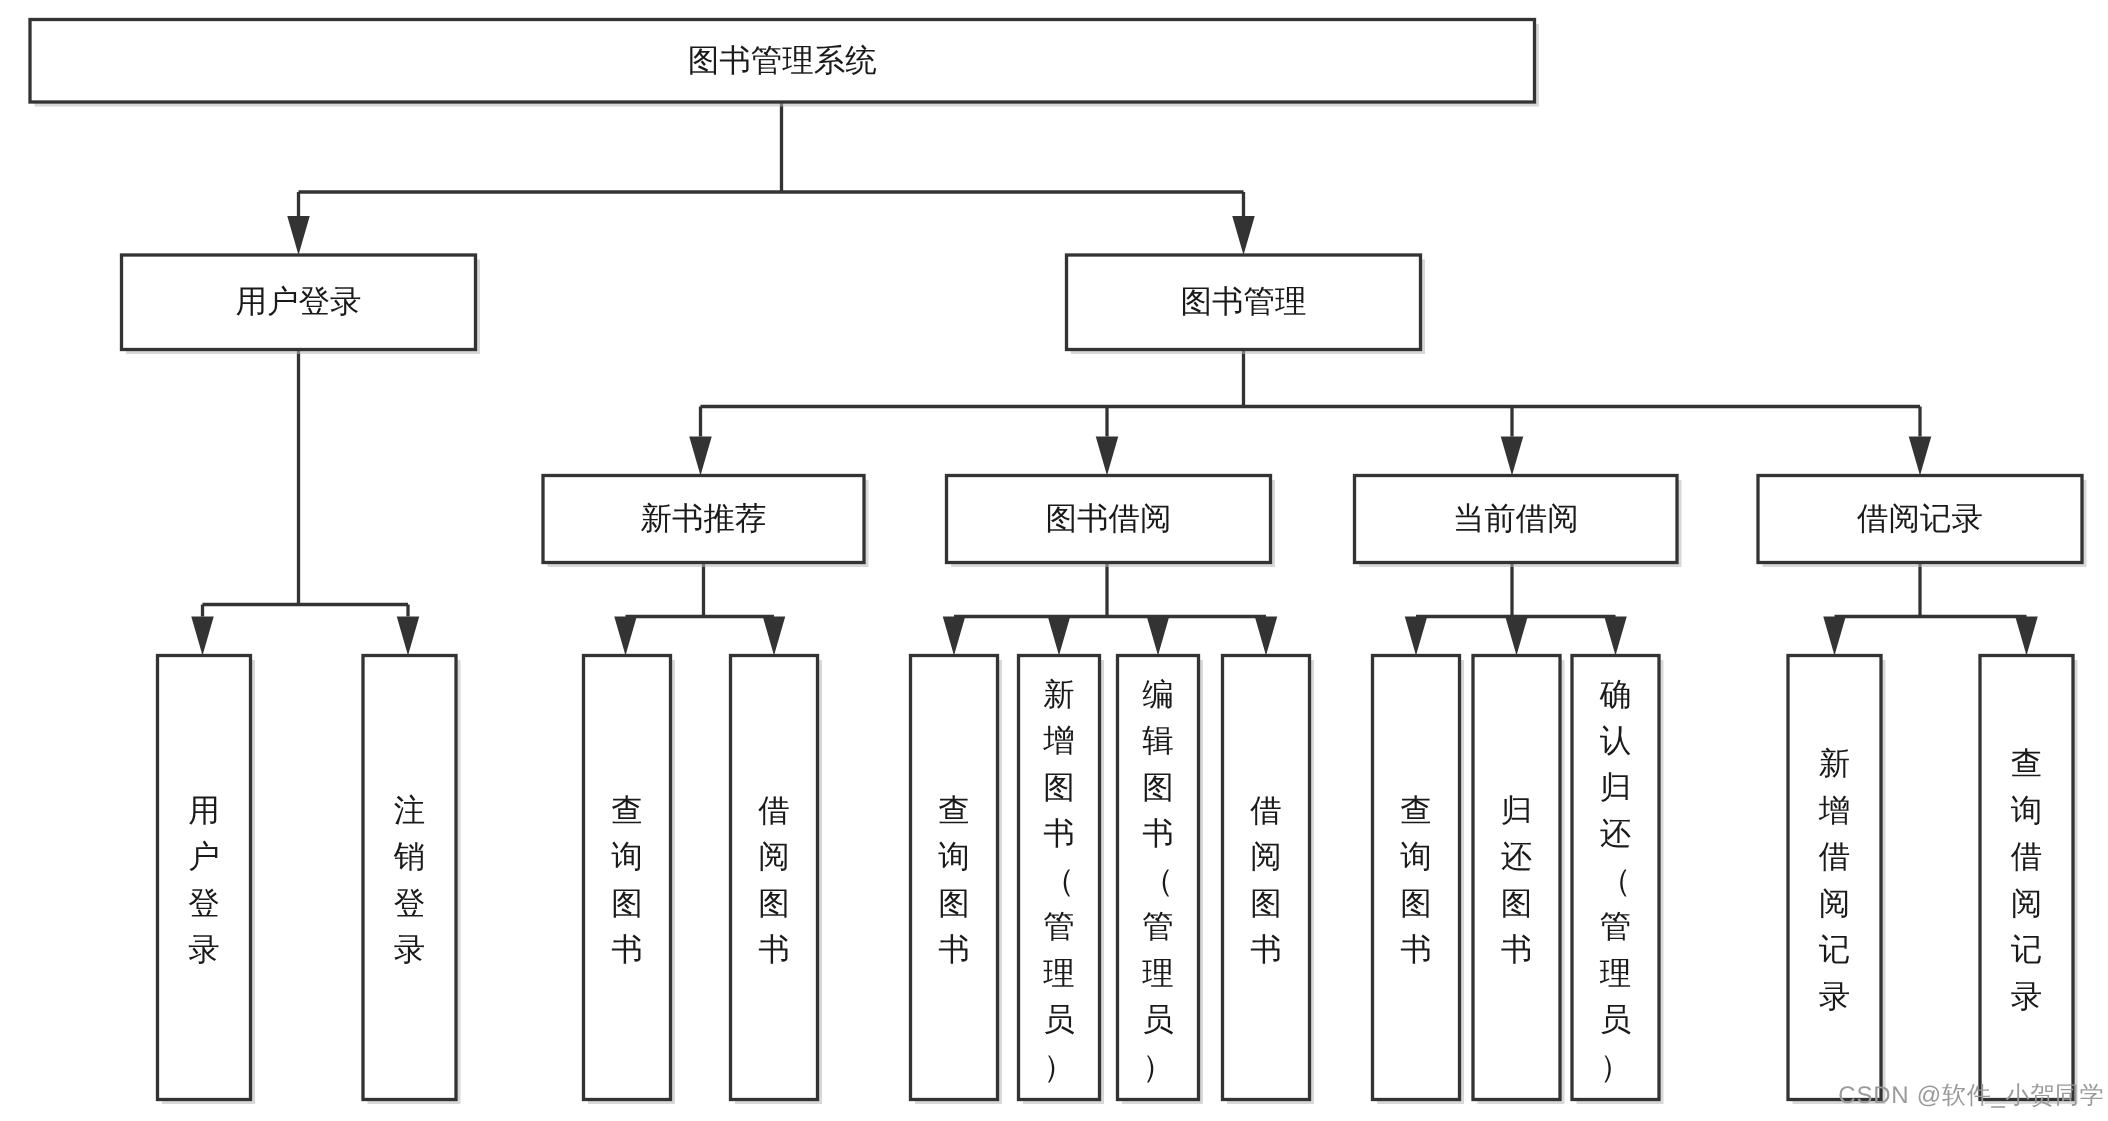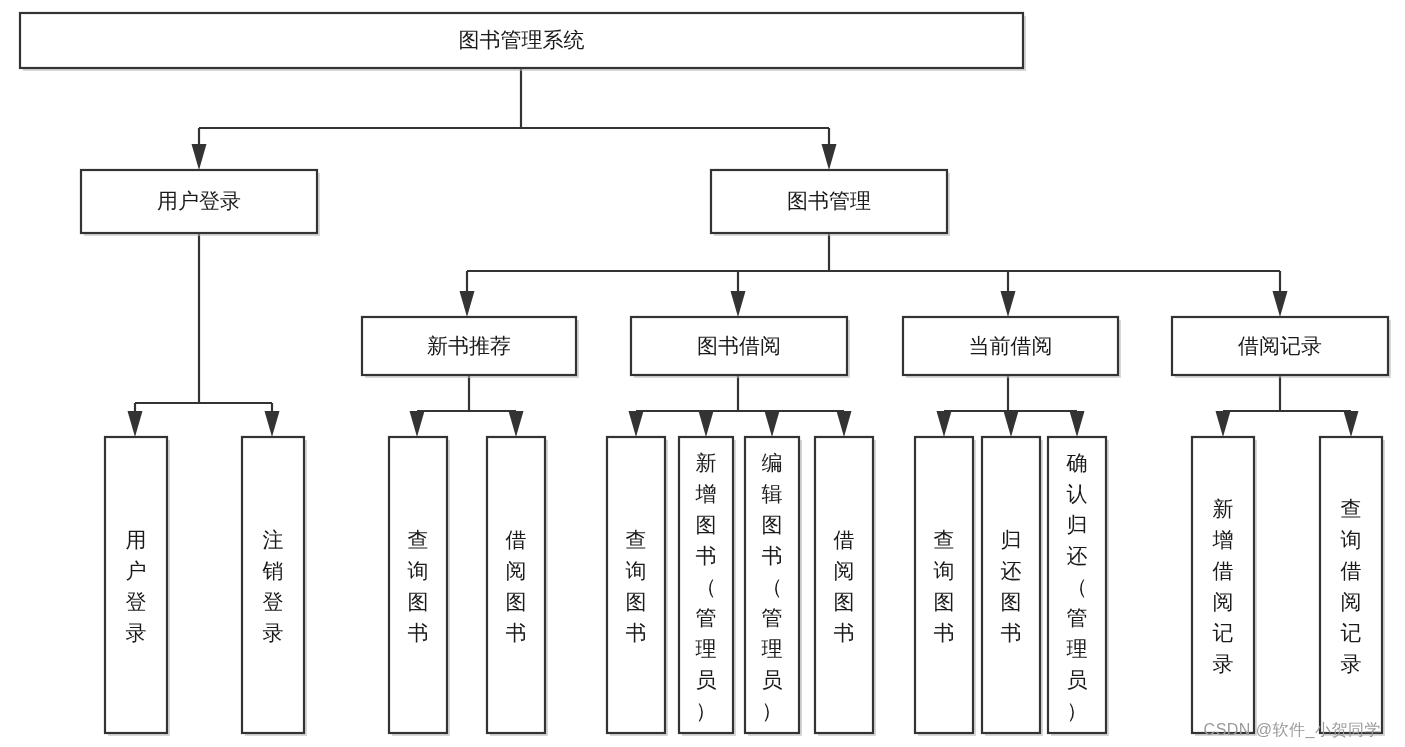--- a/index.html
+++ b/index.html
@@ -54,21 +54,21 @@
     dominant-baseline: middle;
   }
   .node-label-v {
     font-family: "Liberation Sans", "DejaVu Sans", sans-serif;
     font-size: 21px;
     fill: #1a1a1a;
     text-anchor: middle;
   }
   .watermark {
     position: absolute;
-    right: 24px;
+    right: 2px;
     bottom: 6px;
     font-family: "Liberation Sans", "DejaVu Sans", sans-serif;
     font-size: 16px;
     color: #9a9a9a;
     white-space: nowrap;
     letter-spacing: 0.5px;
     user-select: none;
   }
 </style>
 </head>

